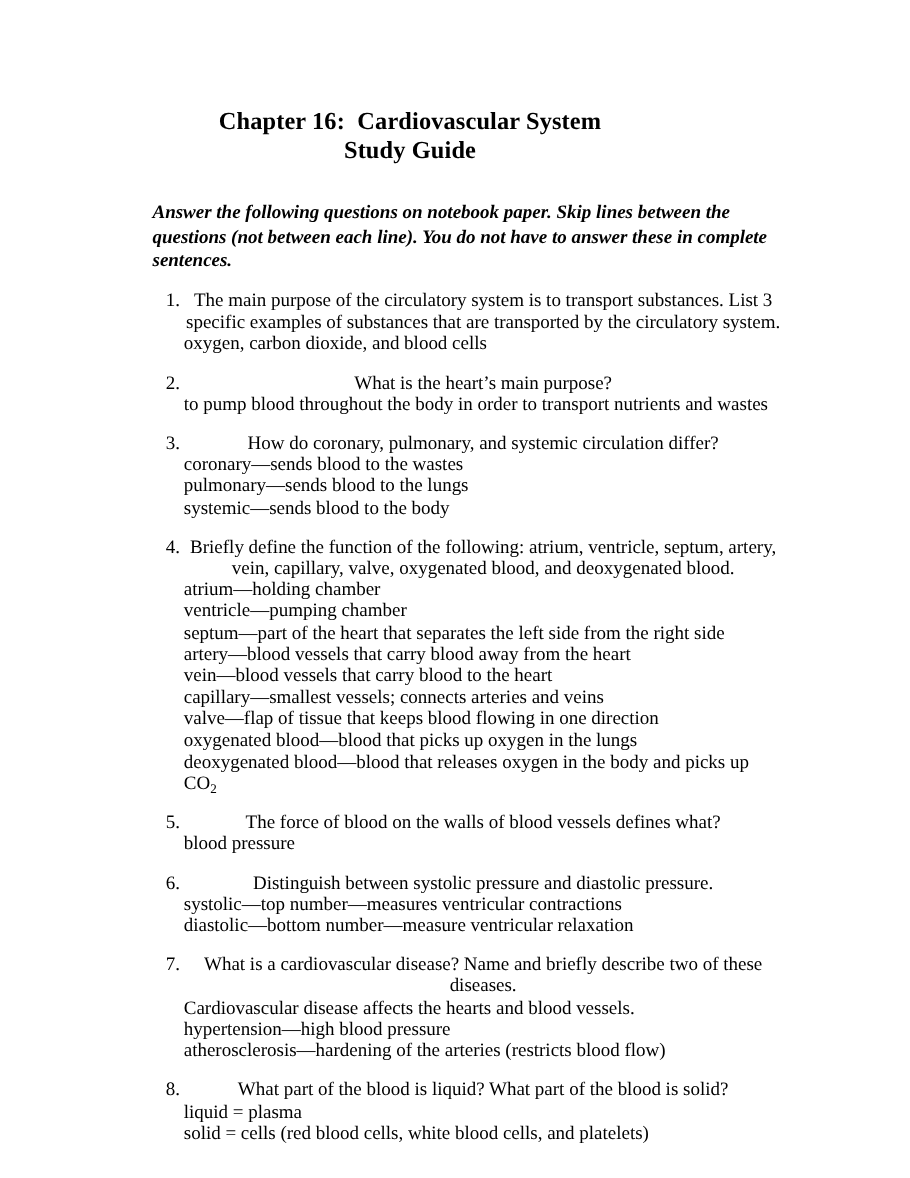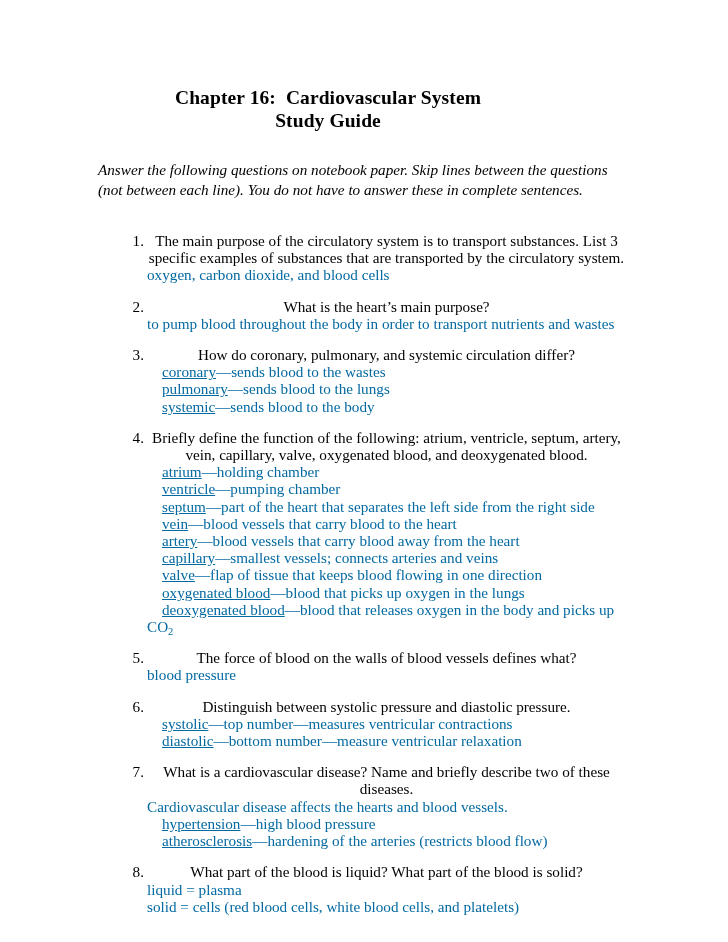--- a/index.html
+++ b/index.html
@@ -37,25 +37,25 @@
     font-size: 19.5px;
     font-weight: bold;
     line-height: 23px;
     letter-spacing: 0.1px;
     white-space: pre;
   }
 
   
   .intro {
     position: absolute;
-    left: 98px;
+    left: 122px;
     top: 160px;
     width: 510px;
     font-size: 15.2px;
-    font-weight: normal;
+    font-weight: bold;
     font-style: italic;
     line-height: 19.6px;
     text-align: left;
   }
 
   
   .qlist {
     position: absolute;
     left: 110px;
     top: 232px;
@@ -80,28 +80,26 @@
     line-height: 17.2px;
     color: #000000;
     text-align: center;
   }
   .answers {
     margin-top: 0;
   }
   .ans {
     font-size: 15.2px;
     line-height: 17.2px;
-    color: #0369a1;
+    color: #000000;
     text-align: left;
     white-space: normal;
   }
   .term {
-    text-decoration: underline;
     text-underline-offset: 1px;
-    margin-left: 15px;
   }
   sub {
     font-size: 10.5px;
     line-height: 0;
     vertical-align: baseline;
     position: relative;
     top: 3px;
   }
 </style>
 </head>
@@ -140,22 +138,22 @@
           <div class="ans"><span class="term">systemic</span><span>—sends blood to the body</span></div>
         </div>
       </div>
       <div class="qitem">
         <div class="qnum">4.</div>
         <div class="qtext">Briefly define the function of the following:  atrium, ventricle, septum, artery, vein, capillary, valve, oxygenated blood, and deoxygenated blood.</div>
         <div class="answers">
           <div class="ans"><span class="term">atrium</span><span>—holding chamber</span></div>
           <div class="ans"><span class="term">ventricle</span><span>—pumping chamber</span></div>
           <div class="ans"><span class="term">septum</span><span>—part of the heart that separates the left side from the right side</span></div>
+          <div class="ans"><span class="term">artery</span><span>—blood vessels that carry blood away from the heart</span></div>
           <div class="ans"><span class="term">vein</span><span>—blood vessels that carry blood to the heart</span></div>
-          <div class="ans"><span class="term">artery</span><span>—blood vessels that carry blood away from the heart</span></div>
           <div class="ans"><span class="term">capillary</span><span>—smallest vessels; connects arteries and veins</span></div>
           <div class="ans"><span class="term">valve</span><span>—flap of tissue that keeps blood flowing in one direction</span></div>
           <div class="ans"><span class="term">oxygenated blood</span><span>—blood that picks up oxygen in the lungs</span></div>
           <div class="ans"><span class="term">deoxygenated blood</span><span>—blood that releases oxygen in the body and picks up CO</span><sub>2</sub></div>
         </div>
       </div>
       <div class="qitem">
         <div class="qnum">5.</div>
         <div class="qtext">The force of blood on the walls of blood vessels defines what?</div>
         <div class="answers">

